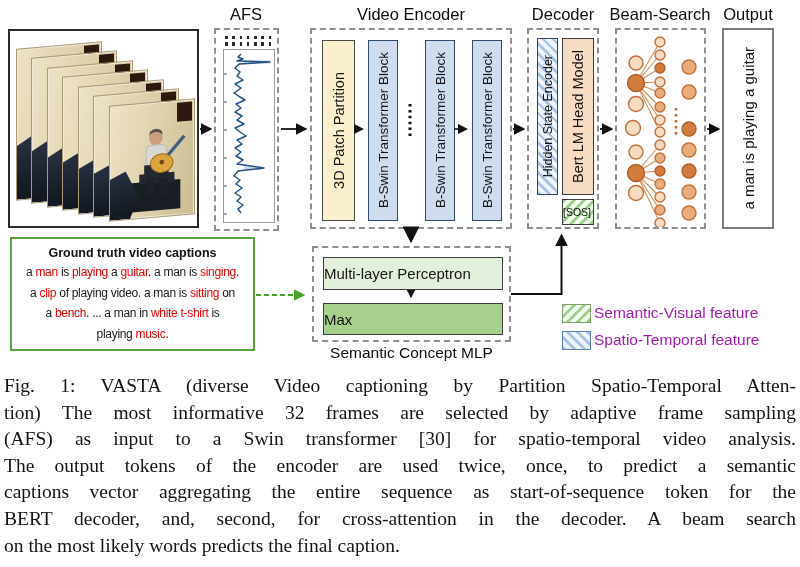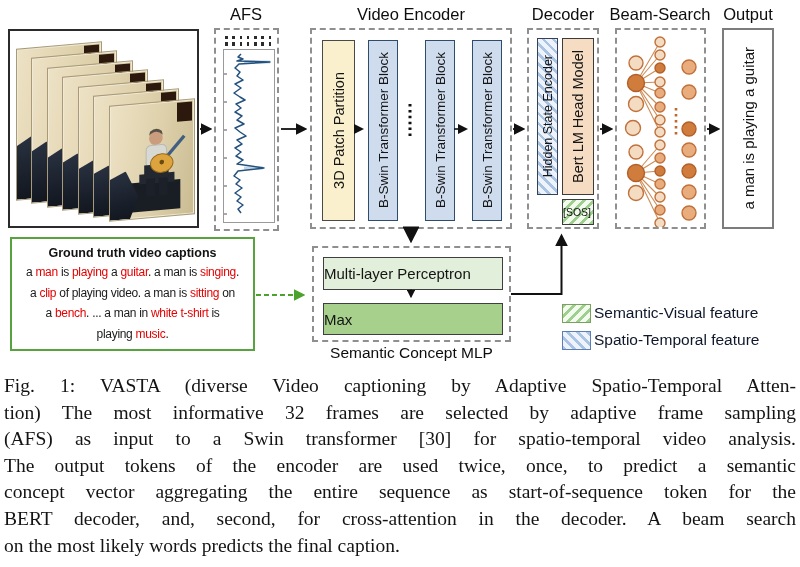--- a/index.html
+++ b/index.html
@@ -52,21 +52,21 @@
   .greenbox{position:absolute;display:flex;align-items:center;justify-content:flex-start;
             border:1.5px solid #3f3f3f;box-sizing:border-box;font-size:15px;color:#141414;}
   .mlpfill{background:#e2efda;}
   .maxfill{background:#a7d08c;}
   .mlplabel{position:absolute;left:312px;top:344px;width:199px;text-align:center;
             font-size:15.5px;color:#0d0d0d;}
   
   .swatch{position:absolute;width:29px;height:19px;box-sizing:border-box;}
   .sw-green{border:1.5px solid #7aa15f;}
   .sw-blue{border:1.5px solid #5b7fb5;}
-  .legend-label{position:absolute;font-size:15.5px;color:#0f172a;white-space:nowrap;}
+  .legend-label{position:absolute;font-size:15.5px;color:#a21caf;white-space:nowrap;}
   
   .cl{fill:#f4dcc3;stroke:#c1703a;stroke-width:1.4;}
   .cm{fill:#e9ac7c;stroke:#c1703a;stroke-width:1.4;}
   .cd{fill:#d07c3c;stroke:#b35f28;stroke-width:1.4;}
   .ln{stroke:#cd8c55;stroke-width:1.1;}
   
   .caption{position:absolute;left:4px;top:373px;width:792px;
            font-family:"Liberation Serif",serif;font-size:19.5px;line-height:26.6px;color:#141414;}
   .cap-line{text-align:justify;text-align-last:justify;white-space:normal;}
   .cap-line.last{text-align-last:left;}
@@ -258,22 +258,22 @@
     <path d="M600,129 H611" stroke="#111" stroke-width="1.8" marker-end="url(#ah)"></path>
     <path d="M707,129 H718" stroke="#111" stroke-width="1.8" marker-end="url(#ah)"></path>
     <path d="M410,104 V137" stroke="#111" stroke-width="3" stroke-dasharray="2.5,3.4"></path>
     <path d="M411,230 V240" stroke="#111" stroke-width="2.6" marker-end="url(#ah)"></path>
     <path d="M411,289.5 V296.5" stroke="#111" stroke-width="1.3" marker-end="url(#ah)"></path>
     <path d="M511,294 H561.5 V236" fill="none" stroke="#111" stroke-width="2" marker-end="url(#ah)"></path>
     <path d="M256,295 H303" stroke="#4ca32c" stroke-width="1.8" stroke-dasharray="5,3" marker-end="url(#ahg)"></path>
   </svg>
 
   <div class="caption">
-      <div class="cap-line">Fig. 1: VASTA (diverse Video captioning by Adaptive Spatio-Temporal Atten-</div>
+      <div class="cap-line">Fig. 1: VASTA (diverse Video captioning by Partition Spatio-Temporal Atten-</div>
       <div class="cap-line">tion) The most informative 32 frames are selected by adaptive frame sampling</div>
       <div class="cap-line">(AFS) as input to a Swin transformer [30] for spatio-temporal video analysis.</div>
       <div class="cap-line">The output tokens of the encoder are used twice, once, to predict a semantic</div>
-      <div class="cap-line">concept vector aggregating the entire sequence as start-of-sequence token for the</div>
+      <div class="cap-line">captions vector aggregating the entire sequence as start-of-sequence token for the</div>
       <div class="cap-line">BERT decoder, and, second, for cross-attention in the decoder. A beam search</div>
       <div class="cap-line last">on the most likely words predicts the final caption.</div>
     </div>
 
 </div>
 
 </body></html>

